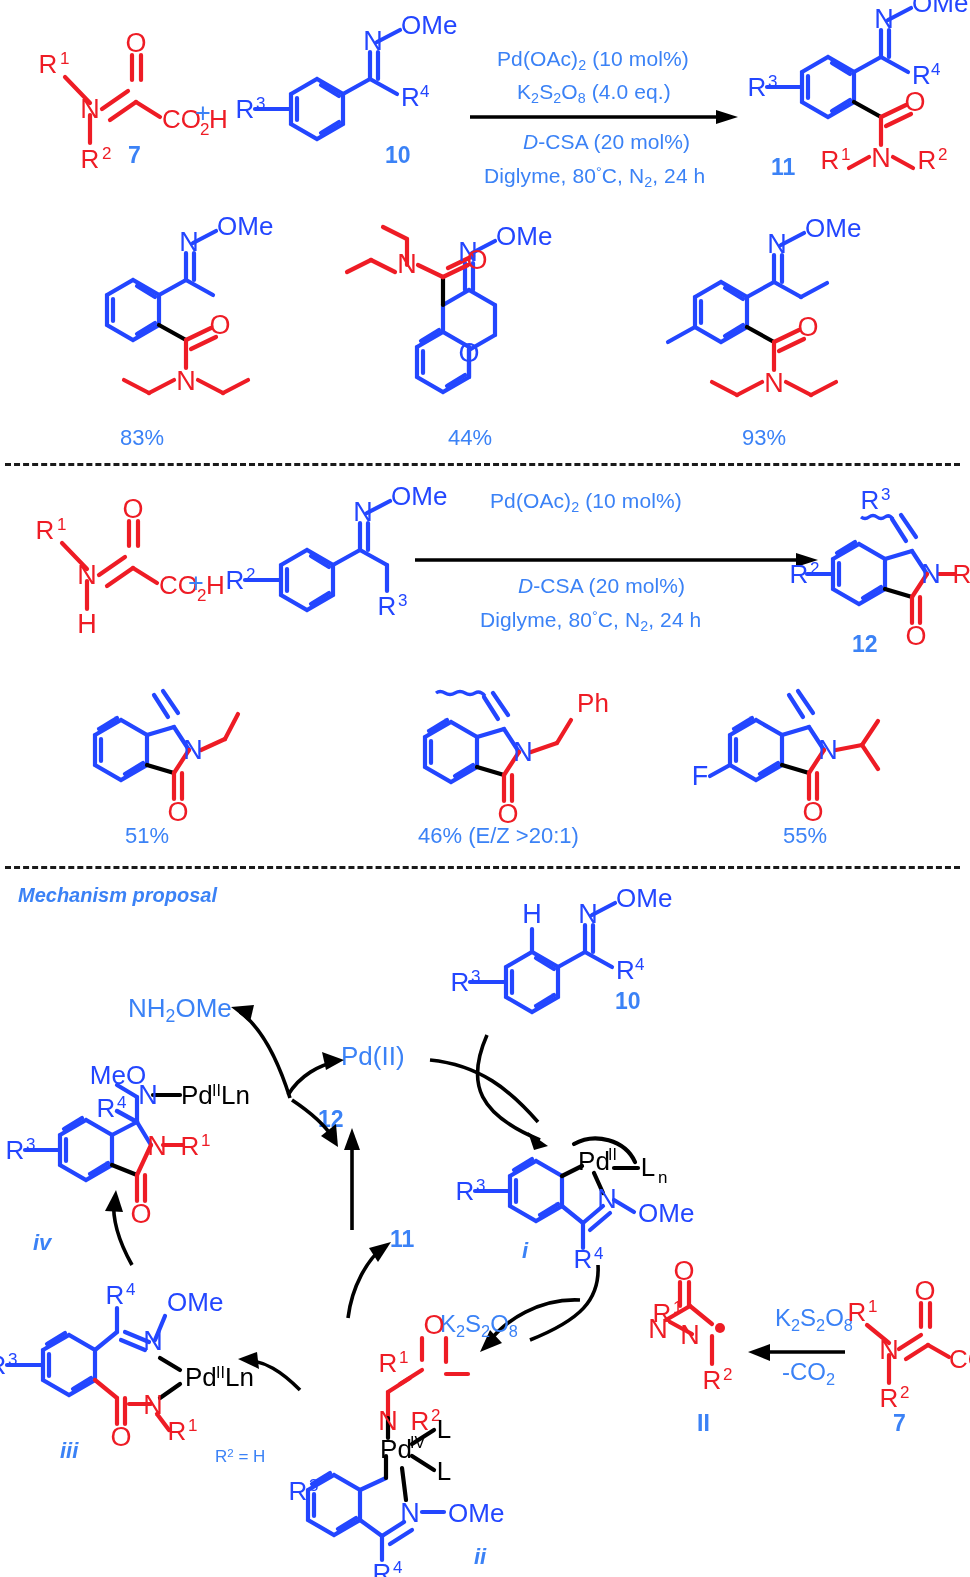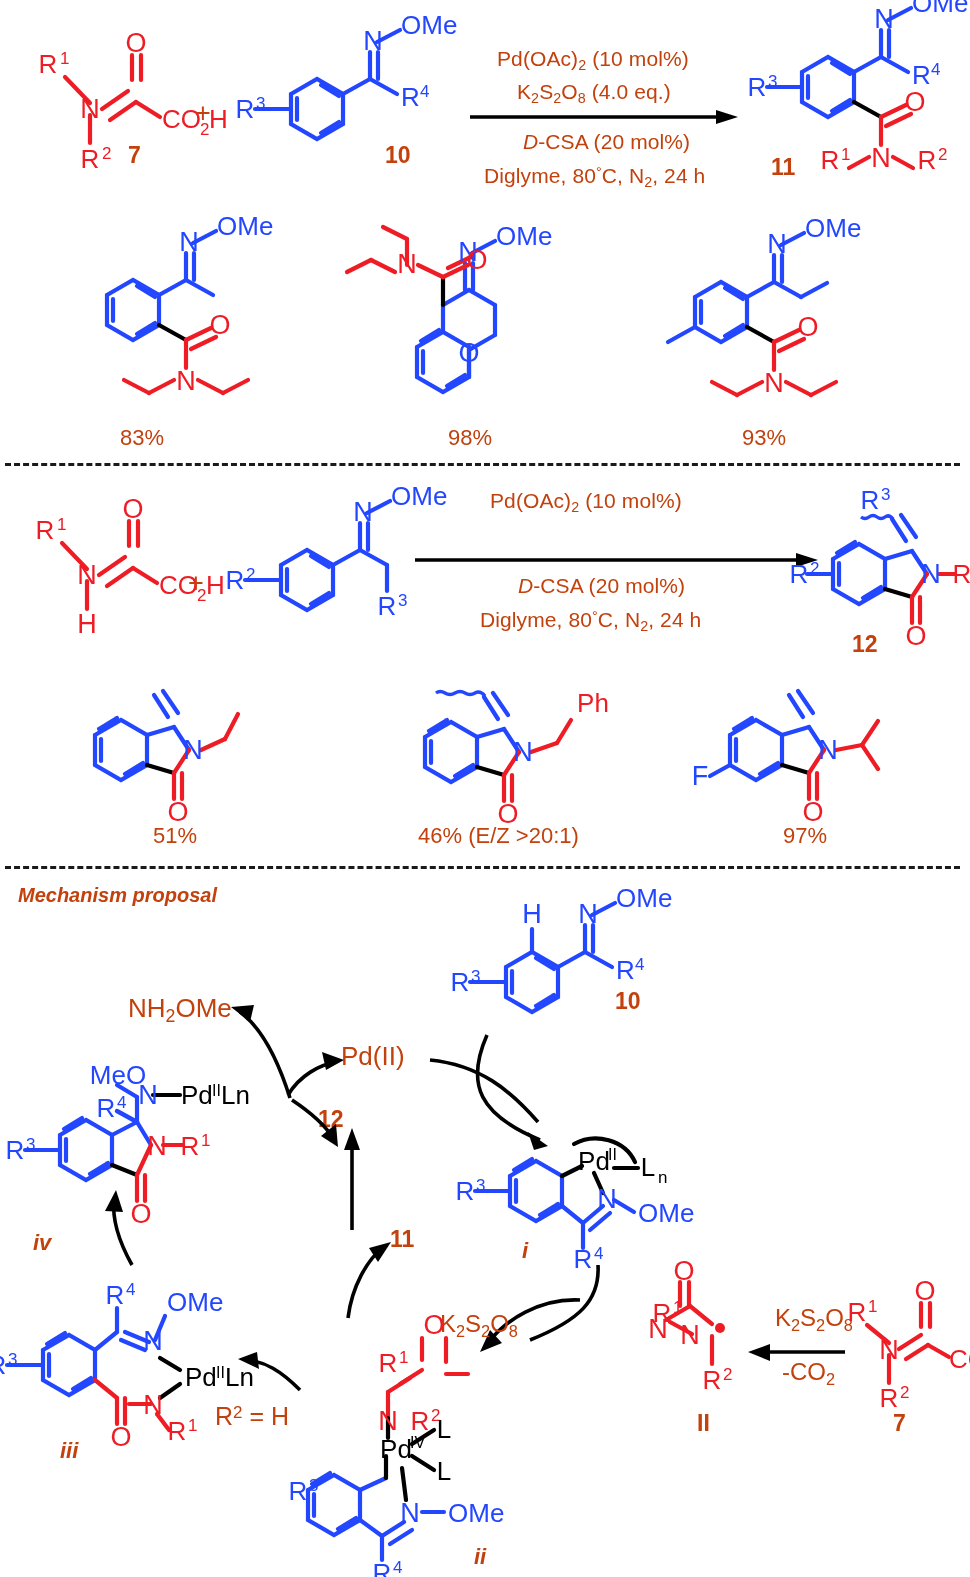--- a/index.html
+++ b/index.html
@@ -16,21 +16,21 @@
     height: 1577px;
     background: #ffffff;
     overflow: hidden;
   }
   .abs { position: absolute; }
   svg { display: block; overflow: visible; }
 
   .txt {
     position: absolute;
     font-family: "Liberation Sans", sans-serif;
-    color: #c2410c;
+    color: #3b82f6;
     white-space: nowrap;
     line-height: 1;
   }
   .cond {
     font-size: 21px;
     letter-spacing: 0.1px;
   }
   .yield {
     font-size: 22px;
   }
@@ -219,21 +219,21 @@
         <line x1="52" y1="14" x2="28" y2="2"></line>
         <line x1="40" y1="47" x2="16" y2="35"></line>
         <line x1="16" y1="35" x2="-8" y2="47"></line>
       </g>
       <text x="113" y="36" fill="#2346ff" font-family="Liberation Sans, sans-serif" font-size="27" text-anchor="middle">N</text>
       <text x="141" y="20" fill="#2346ff" font-family="Liberation Sans, sans-serif" font-size="26">OMe</text>
       <text x="114" y="137" fill="#2346ff" font-family="Liberation Sans, sans-serif" font-size="27" text-anchor="middle">O</text>
       <text x="122" y="44" fill="#ee1c25" font-family="Liberation Sans, sans-serif" font-size="27" text-anchor="middle">O</text>
       <text x="52" y="48" fill="#ee1c25" font-family="Liberation Sans, sans-serif" font-size="27" text-anchor="middle">N</text>
     </svg>
-    <span class="txt yield" style="left:448px;top:212px;">98%</span>
+    <span class="txt yield" style="left:448px;top:212px;">44%</span>
 
     <svg class="abs" style="left:655px;top:10px;" width="250" height="200" viewBox="0 0 250 200">
       <g stroke="#2346ff" stroke-width="4.2" fill="none" stroke-linecap="round">
         <polygon points="40,72 66,57 92,72 92,102 66,117 40,102"></polygon>
         <line x1="46" y1="76" x2="46" y2="98"></line>
         <line x1="70" y1="63" x2="88" y2="74"></line>
         <line x1="70" y1="111" x2="88" y2="100"></line>
         <line x1="40" y1="102" x2="13" y2="117"></line>
         <line x1="92" y1="72" x2="119" y2="57"></line>
         <line x1="119" y1="57" x2="119" y2="30"></line>
@@ -373,21 +373,21 @@
       <g stroke="#ee1c25" stroke-width="4.2" fill="none" stroke-linecap="round">
         <line x1="99" y1="100" x2="114" y2="77"></line>
         <line x1="99" y1="100" x2="99" y2="126"></line>
         <line x1="107" y1="100" x2="107" y2="126"></line>
         <line x1="126" y1="77" x2="150" y2="66"></line>
         <line x1="150" y1="66" x2="163" y2="41"></line>
       </g>
       <text x="118" y="86" fill="#2346ff" font-family="Liberation Sans, sans-serif" font-size="27" text-anchor="middle">N</text>
       <text x="103" y="148" fill="#ee1c25" font-family="Liberation Sans, sans-serif" font-size="27" text-anchor="middle">O</text>
     </svg>
-    <span class="txt yield" style="left:125px;top:160px;margin-left:28px;">51%</span>
+    <span class="txt yield" style="left:125px;top:160px;">51%</span>
 
     <svg class="abs" style="left:405px;top:0px;" width="240" height="160" viewBox="0 0 240 160">
       <g stroke="#2346ff" stroke-width="4.2" fill="none" stroke-linecap="round">
         <polygon points="20,72 46,57 72,72 72,102 46,117 20,102"></polygon>
         <line x1="26" y1="76" x2="26" y2="98"></line>
         <line x1="24" y1="66" x2="42" y2="55"></line>
         <line x1="50" y1="111" x2="68" y2="100"></line>
         <line x1="72" y1="72" x2="99" y2="64"></line>
         <line x1="99" y1="64" x2="114" y2="87"></line>
         <line x1="93" y1="54" x2="79" y2="32"></line>
@@ -432,21 +432,21 @@
         <line x1="99" y1="100" x2="99" y2="126"></line>
         <line x1="107" y1="100" x2="107" y2="126"></line>
         <line x1="126" y1="77" x2="152" y2="72"></line>
         <line x1="152" y1="72" x2="168" y2="48"></line>
         <line x1="152" y1="72" x2="168" y2="96"></line>
       </g>
       <text x="-10" y="112" fill="#2346ff" font-family="Liberation Sans, sans-serif" font-size="27" text-anchor="middle">F</text>
       <text x="118" y="86" fill="#2346ff" font-family="Liberation Sans, sans-serif" font-size="27" text-anchor="middle">N</text>
       <text x="103" y="148" fill="#ee1c25" font-family="Liberation Sans, sans-serif" font-size="27" text-anchor="middle">O</text>
     </svg>
-    <span class="txt yield" style="left:783px;top:160px;">97%</span>
+    <span class="txt yield" style="left:783px;top:160px;">55%</span>
   </div>
 
   <div class="divider" style="left:5px;top:866px;width:955px;"></div>
 
   <span class="txt mech-title" style="left:18px;top:885px;">Mechanism proposal</span>
 
   <div class="abs" style="left:0;top:900px;width:970px;height:677px;">
 
     <svg class="abs" style="left:440px;top:-15px;" width="250" height="160" viewBox="0 0 250 160">
       <g stroke="#2346ff" stroke-width="4.2" fill="none" stroke-linecap="round">
@@ -729,17 +729,17 @@
       <text x="180" y="108" fill="#000000" font-family="Liberation Sans, sans-serif" font-size="26">Pd</text>
       <text x="211" y="100" fill="#000000" font-family="Liberation Sans, sans-serif" font-size="16">II</text>
       <text x="220" y="108" fill="#000000" font-family="Liberation Sans, sans-serif" font-size="26">Ln</text>
       <text x="148" y="136" fill="#ee1c25" font-family="Liberation Sans, sans-serif" font-size="27" text-anchor="middle">N</text>
       <text x="172" y="162" fill="#ee1c25" font-family="Liberation Sans, sans-serif" font-size="26" text-anchor="middle">R</text>
       <text x="183" y="153" fill="#ee1c25" font-family="Liberation Sans, sans-serif" font-size="17">1</text>
       <text x="116" y="168" fill="#ee1c25" font-family="Liberation Sans, sans-serif" font-size="27" text-anchor="middle">O</text>
     </svg>
     <span class="txt roman" style="left:60px;top:540px;">iii</span>
 
-    <span class="txt" style="left:215px;top:504px;font-size:25px;">R<span class="sup">2</span> = H</span>
+    <span class="txt" style="left:215px;top:548px;font-size:17px;">R<span class="sup">2</span> = H</span>
 
   </div>
 
 </div>
 
 </body></html>

